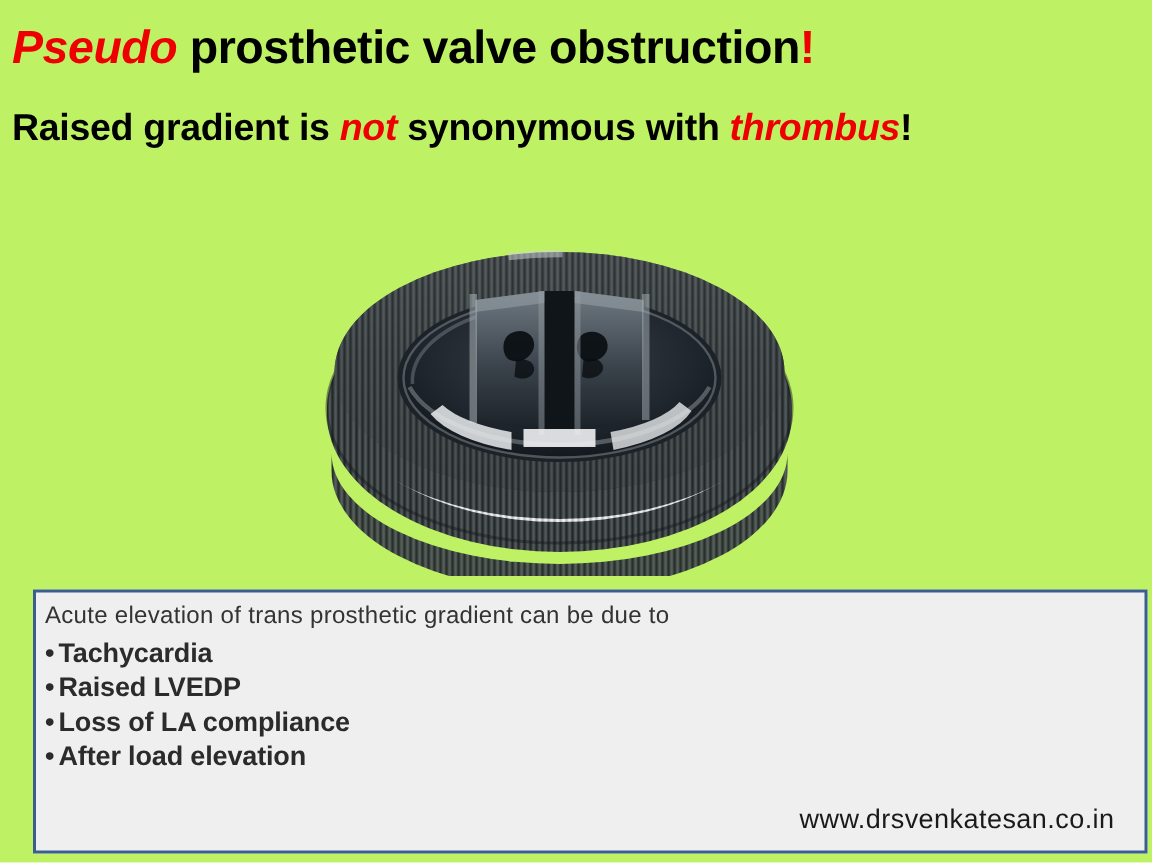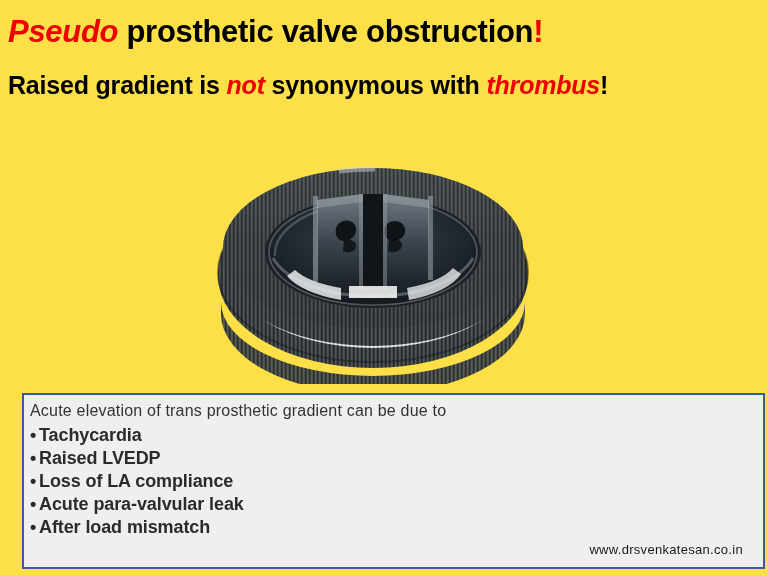--- a/index.html
+++ b/index.html
@@ -4,21 +4,21 @@
 <style>
   html, body {
     margin: 0;
     padding: 0;
     background: #ffffff;
   }
   #slide {
     position: relative;
     width: 768px;
     height: 575px;
-    background: #fde047;
+    background: #bef264;
     overflow: hidden;
     font-family: "Liberation Sans", sans-serif;
   }
 
   
   .title-block {
     position: absolute;
     left: 8px;
     top: 14px;
     width: 756px;
@@ -103,21 +103,21 @@
   .bullet-dot {
     display: inline-block;
     width: 9px;
     color: #2b2b2b;
     font-weight: bold;
   }
   .site-url {
     position: absolute;
     right: 20px;
     bottom: 10px;
-    font-size: 13px;
+    font-size: 18px;
     color: #1a1a1a;
     font-weight: normal;
     letter-spacing: 0.3px;
     white-space: nowrap;
   }
 </style>
 </head>
 <body>
 
 <div id="slide">
@@ -229,24 +229,21 @@
         <li>
           <span class="bullet-dot">•</span><span>Tachycardia</span>
         </li>
         <li>
           <span class="bullet-dot">•</span><span>Raised LVEDP</span>
         </li>
         <li>
           <span class="bullet-dot">•</span><span>Loss of LA compliance</span>
         </li>
         <li>
-          <span class="bullet-dot">•</span><span>Acute para-valvular leak</span>
-        </li>
-        <li>
-          <span class="bullet-dot">•</span><span>After load mismatch</span>
+          <span class="bullet-dot">•</span><span>After load elevation</span>
         </li>
       </ul>
 
       <div class="site-url">www.drsvenkatesan.co.in</div>
     </div>
   </div>
 
 </div>
 
 </body></html>

